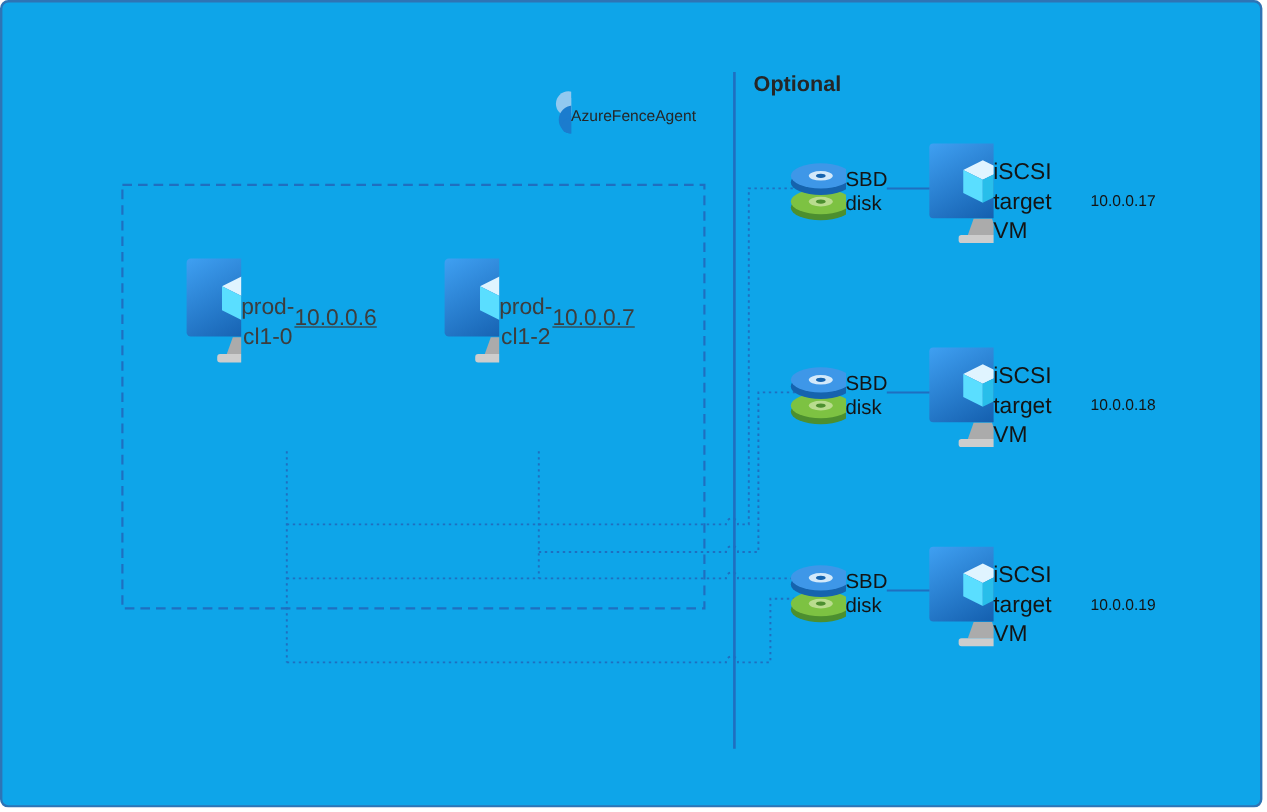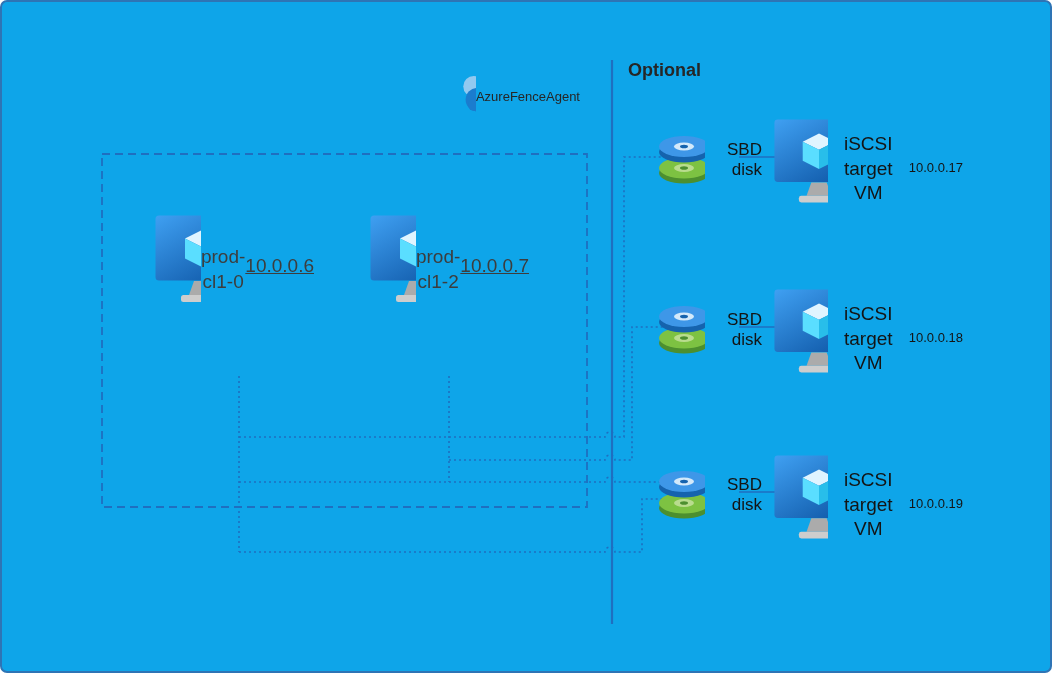--- a/index.html
+++ b/index.html
@@ -11,22 +11,22 @@
     box-sizing:border-box;
     font-family:"Liberation Sans", sans-serif;
     overflow:hidden;
     background:#0ea5e9;
   }
   .abs{position:absolute;}
   .lines{position:absolute;left:0;top:0;pointer-events:none;}
   .group{position:absolute;display:flex;flex-direction:row;align-items:center;}
   .vm-name{font-size:19px;color:#3d3d3d;margin-top:8px;line-height:1.3;text-align:center;}
   .vm-ip{font-size:19px;color:#3d3d3d;line-height:1.3;text-align:center;text-decoration:underline;}
-  .sbd-label{font-size:17px;color:#141414;margin-top:4px;text-align:right;}
-  .iscsi-label{font-size:19px;color:#141414;margin-top:2px;line-height:1.3;text-align:center;}
+  .sbd-label{font-size:17px;color:#141414;margin-top:4px;text-align:left;}
+  .iscsi-label{font-size:19px;color:#141414;margin-top:2px;line-height:1.3;}
   .iscsi-ip{font-size:13px;color:#141414;line-height:1.3;text-align:center;}
   .optional{font-size:18px;font-weight:600;color:#262626;}
   .fence-label{font-size:13px;color:#262626;margin-top:3px;text-align:center;}
 </style>
 </head>
 <body>
 
 <div class="canvas">
 
   <svg class="lines" width="1052" height="673" viewBox="0 0 1052 673">

